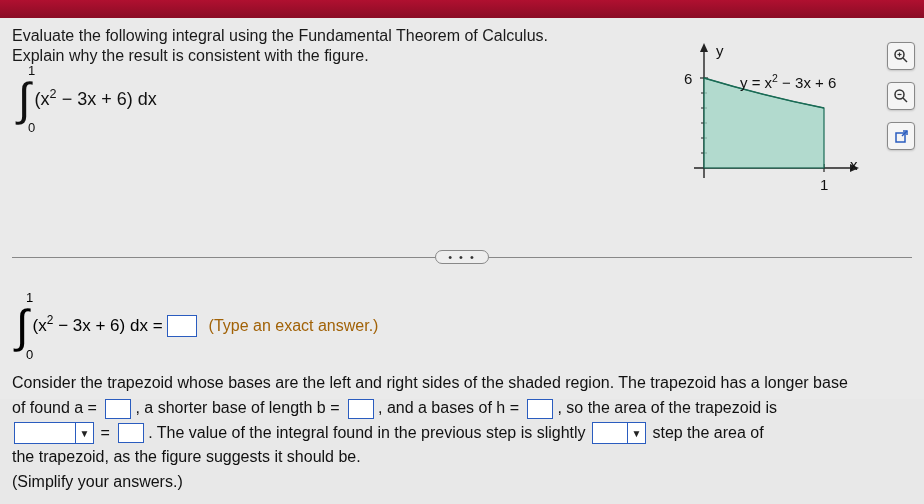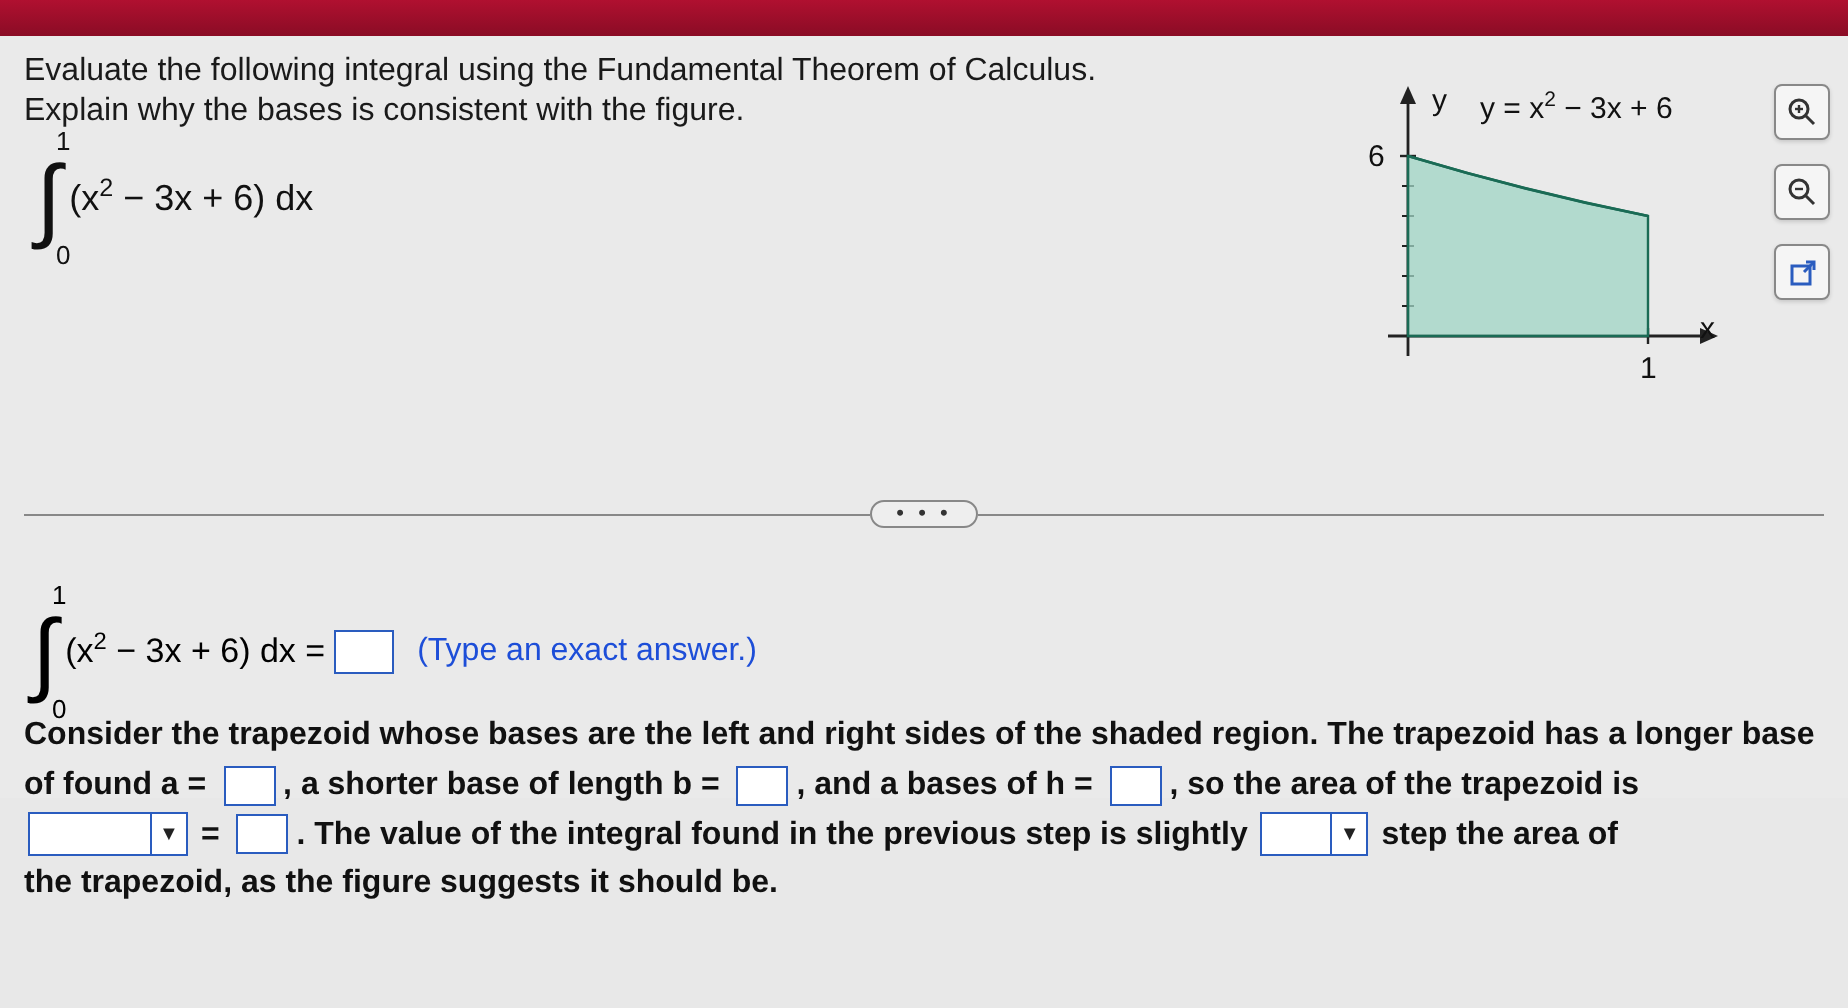--- a/index.html
+++ b/index.html
@@ -130,28 +130,27 @@
     height: 22px;
     border: 1px solid #2a5cbf;
     background: #fff;
     margin: 0 4px;
     vertical-align: middle;
   }
   .ans-box.sm { width: 26px; height: 20px; }
   .hint {
     font-size: 16px;
     margin-left: 8px;
-    color: #1d4ed8;
+    color: #a16207;
   }
   .para {
-    margin-top: 7px;
+    margin-top: 22px;
     font-size: 16px;
     line-height: 1.55;
     color: #111;
-    font-weight: bold;
   }
   .dropdown {
     display: inline-flex;
     align-items: center;
     border: 1px solid #2a5cbf;
     background: #fff;
     height: 22px;
     vertical-align: middle;
     cursor: pointer;
     margin: 0 2px;
@@ -177,21 +176,21 @@
 </style>
 </head>
 <body>
 
 <div class="topbar"></div>
 
 <div class="content">
 
   <div class="prompt">
     <div>Evaluate the following integral using the Fundamental Theorem of Calculus.</div>
-    <div>Explain why the bases is consistent with the figure.</div>
+    <div>Explain why the result is consistent with the figure.</div>
   </div>
 
   <div class="integral-block">
     <span class="int-sign">
       ∫
       <span class="int-upper">1</span>
       <span class="int-lower">0</span>
     </span>
     <span class="integrand">
       <span>(x</span><sup>2</sup><span> − 3x + 6)</span><span> dx</span>
@@ -217,21 +216,21 @@
       <line x1="150" y1="126" x2="150" y2="134" stroke="#222" stroke-width="1.2"></line>
 
       <path d="M30,40 Q90,58 150,70 L150,130 L30,130 Z" fill="#9fd4c4" fill-opacity="0.75" stroke="#1a6b55" stroke-width="1.2"></path>
 
       <path d="M30,40 Q90,58 150,70" fill="none" stroke="#1a6b55" stroke-width="1.4"></path>
     </svg>
     <span class="curve-label" style="top:4px; left:42px;">y</span>
     <span class="curve-label" style="top:118px; left:176px;">x</span>
     <span class="curve-label" style="top:32px; left:10px;">6</span>
     <span class="curve-label" style="top:138px; left:146px;">1</span>
-    <span class="curve-label" style="top:8px; left:66px;">
+    <span class="curve-label" style="top:36px; left:66px;">
       <span>y = x</span><sup>2</sup><span> − 3x + 6</span>
     </span>
   </div>
 
   <div class="tools">
     <div class="tool-btn">
       <svg width="16" height="16">
         <circle cx="6.5" cy="6.5" r="4.5" fill="none" stroke="#333" stroke-width="1.5"></circle>
         <line x1="10" y1="10" x2="14" y2="14" stroke="#333" stroke-width="1.5"></line>
         <line x1="4.5" y1="6.5" x2="8.5" y2="6.5" stroke="#333" stroke-width="1.2"></line>
@@ -283,17 +282,18 @@
       <div>
         <span class="dropdown">
             <span class="dd-space"></span>
             <span class="dd-arrow">▼</span>
           </span><span> = </span><span class="ans-box sm"></span><span>. The value of the integral found in the previous step is slightly </span><span class="dropdown narrow">
             <span class="dd-space"></span>
             <span class="dd-arrow">▼</span>
           </span><span> step the area of</span>
       </div>
       <div>the trapezoid, as the figure suggests it should be.</div>
+      <div>(Simplify your answers.)</div>
     </div>
 
   </div>
 
 </div>
 
 </body></html>

